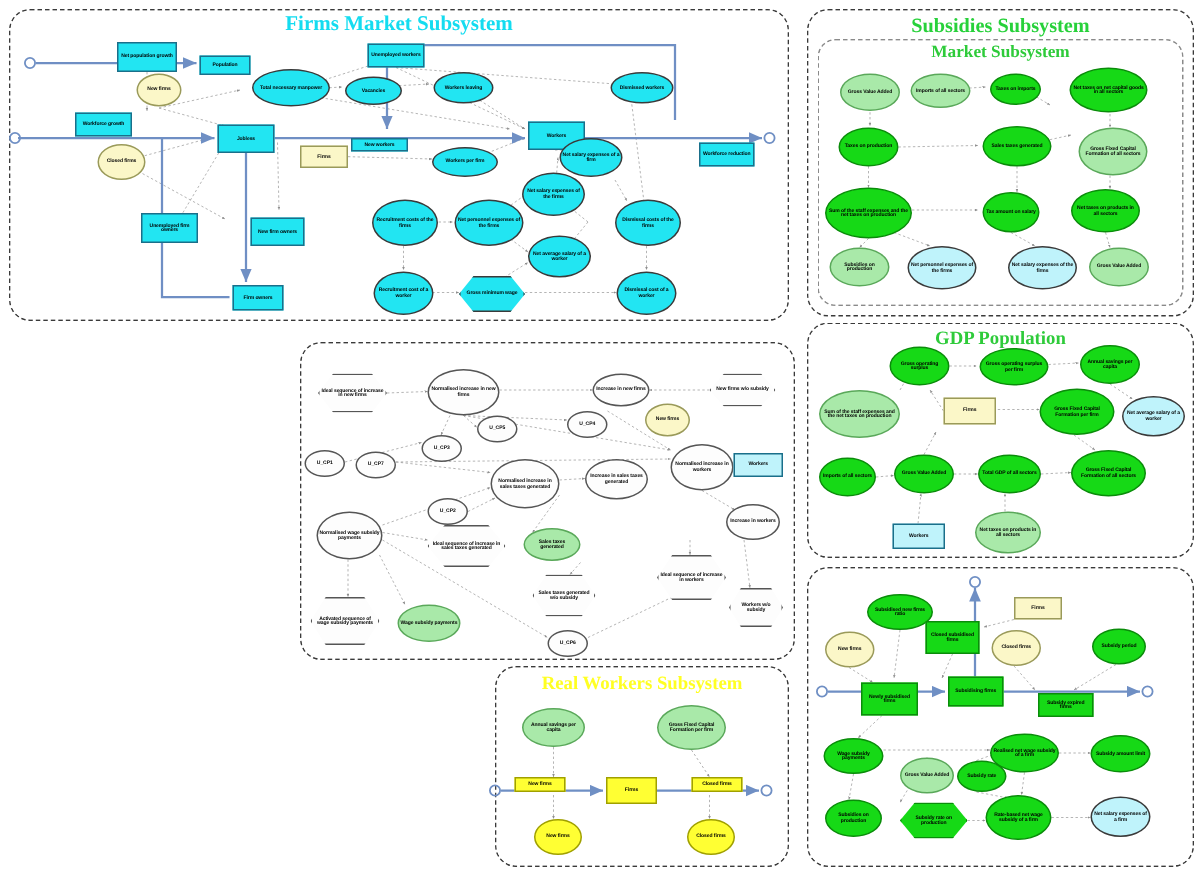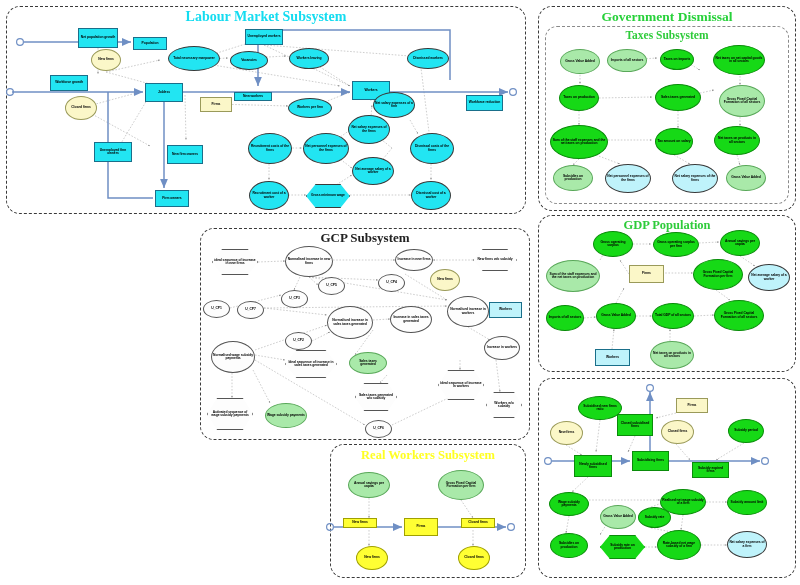--- a/index.html
+++ b/index.html
@@ -38,34 +38,33 @@
   .lbl-cy{background:#22e5f2;border:0.7px solid #1a6f8a;}
   .lbl-gr{background:#16d916;border:0.7px solid #0a8c0a;}
   .lbl-ye{background:#ffff33;border:0.7px solid #a0a000;}
 </style>
 </head>
 <body>
 
 <div class="canvas">
 
   <div class="frame" style="left:6px;top:6px;width:520px;height:208px;"></div>
-  <div class="title t-cyan" style="left:6px;top:9px;width:520px;">Labour Market Subsystem</div>
+  <div class="title t-cyan" style="left:6px;top:9px;width:520px;">Firms Market Subsystem</div>
 
   <div class="frame" style="left:538px;top:6px;width:258px;height:205px;"></div>
-  <div class="title t-green" style="left:538px;top:9px;width:258px;">Government Dismissal</div>
+  <div class="title t-green" style="left:538px;top:9px;width:258px;">Subsidies Subsystem</div>
   <div class="frame inner" style="left:545px;top:26px;width:244px;height:178px;"></div>
-  <div class="title t-green-s" style="left:545px;top:29px;width:244px;">Taxes Subsystem</div>
+  <div class="title t-green-s" style="left:545px;top:29px;width:244px;">Market Subsystem</div>
 
   <div class="frame" style="left:538px;top:215px;width:258px;height:157px;"></div>
   <div class="title t-green-s" style="left:538px;top:218px;width:258px;font-size:12.5px;">GDP Population</div>
 
   <div class="frame" style="left:538px;top:378px;width:258px;height:200px;"></div>
 
   <div class="frame" style="left:200px;top:228px;width:330px;height:212px;"></div>
-  <div class="title t-black" style="left:200px;top:230px;width:330px;">GCP Subsystem</div>
 
   <div class="frame" style="left:330px;top:444px;width:196px;height:134px;"></div>
   <div class="title t-yellow" style="left:330px;top:448px;width:196px;">Real Workers Subsystem</div>
 
   <svg class="wires" viewBox="0 0 800 585">
     <defs>
       <marker id="fa" markerWidth="7" markerHeight="7" refX="6" refY="2.6" orient="auto">
         <path d="M0,0 L6,2.6 L0,5.2 z" fill="#6f8fc4"></path>
       </marker>
       <marker id="da" markerWidth="5" markerHeight="5" refX="4.4" refY="1.9" orient="auto">

